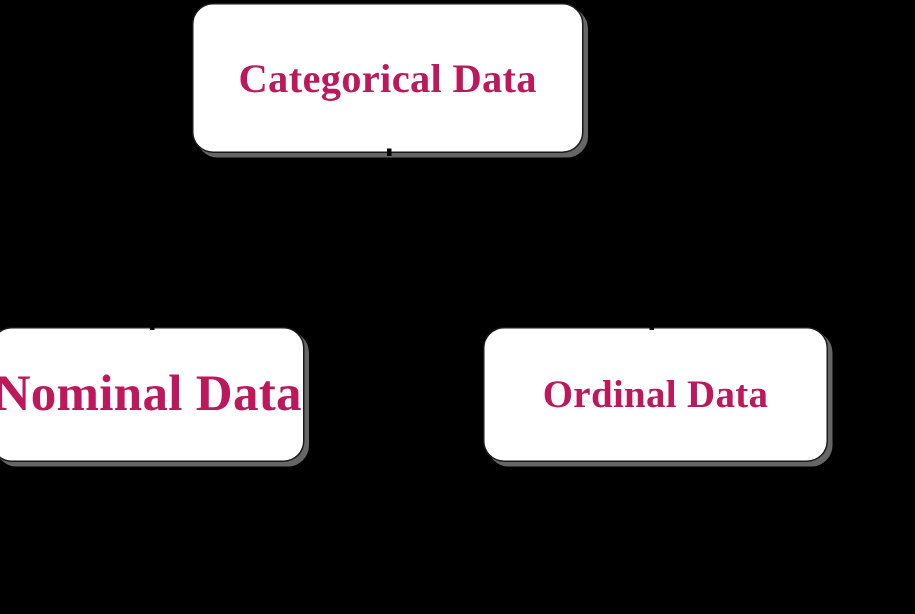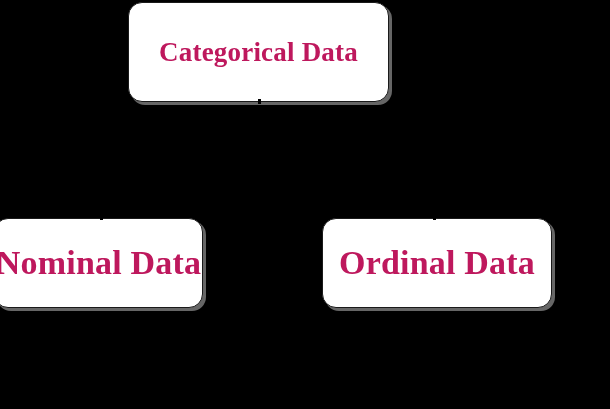--- a/index.html
+++ b/index.html
@@ -61,21 +61,21 @@
     height: 90px;
   }
   #node-nominal .node-label { font-size: 34px; }
 
   #node-ordinal {
     left: 322px;
     top: 218px;
     width: 230px;
     height: 90px;
   }
-  #node-ordinal .node-label { font-size: 34px; }
+  #node-ordinal .node-label { font-size: 26px; }
 
   
   .notch {
     position: absolute;
     width: 3px;
     height: 5px;
     background: #000000;
   }
 </style>
 </head>

